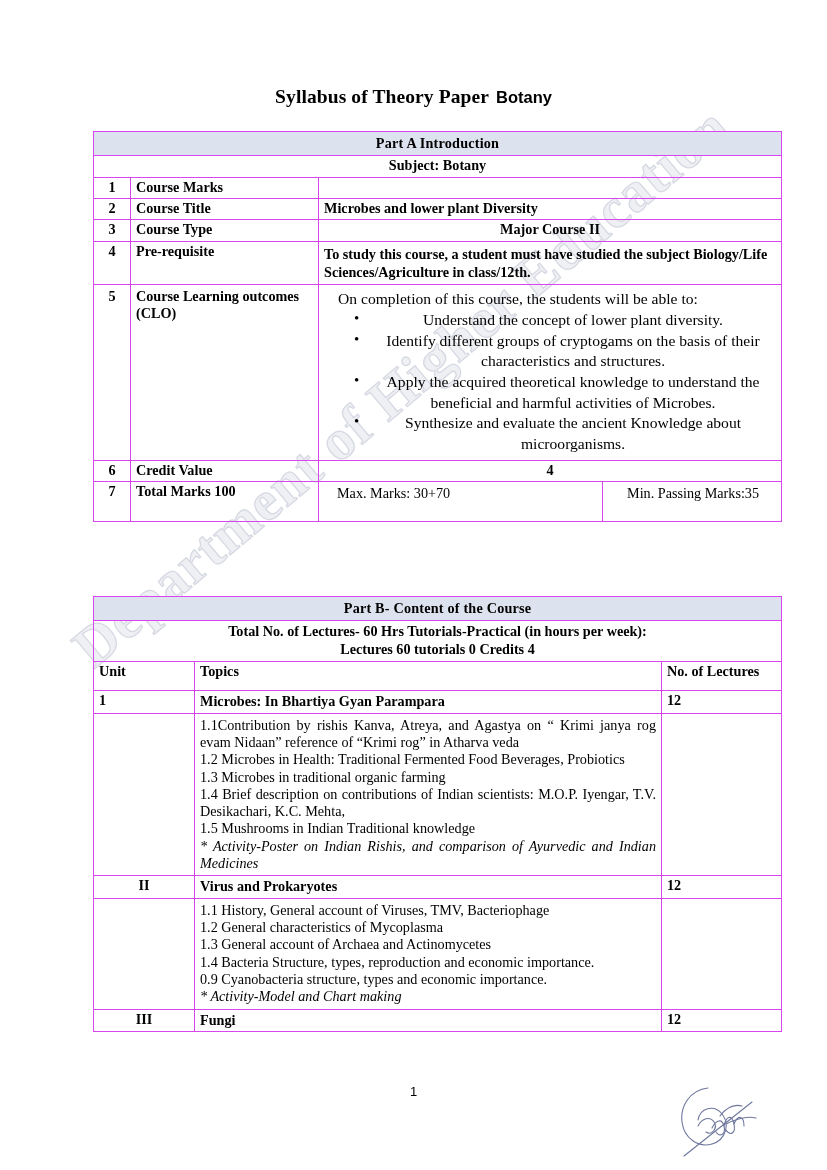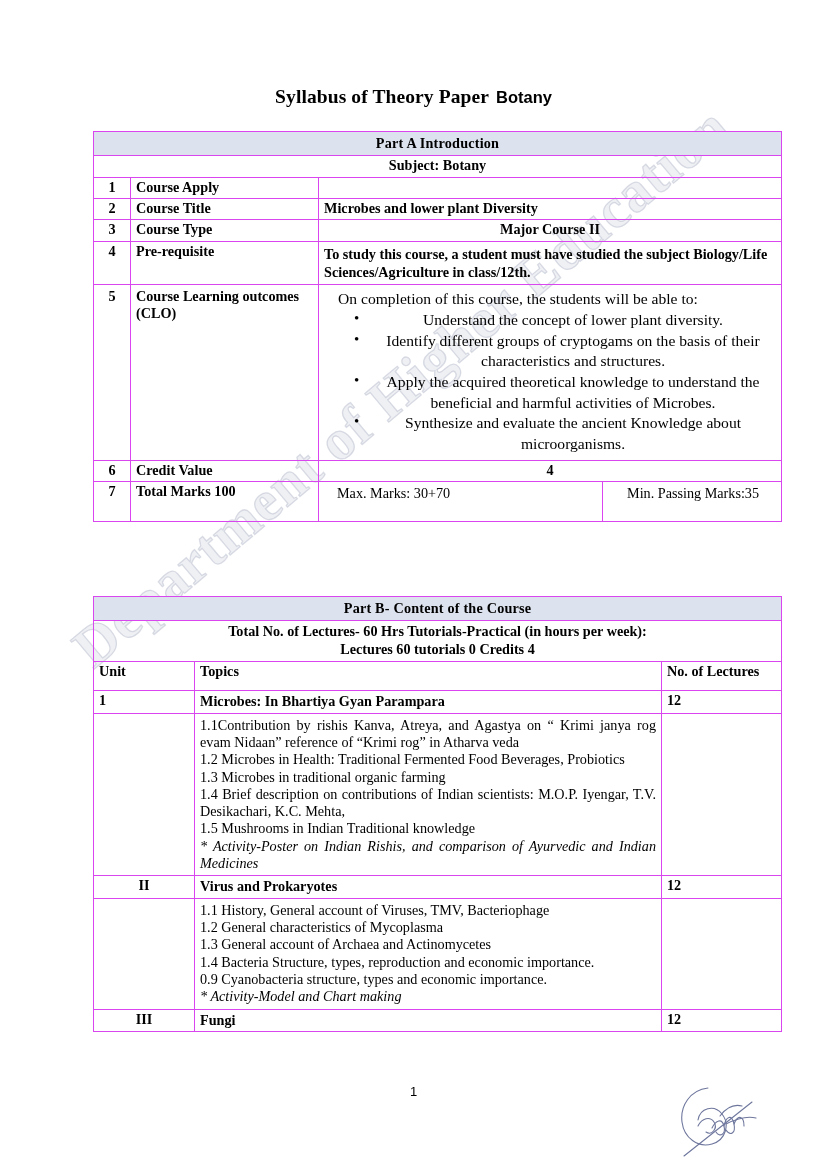--- a/index.html
+++ b/index.html
@@ -208,21 +208,21 @@
   <tbody>
     <tr>
       <td class="hdr-band" colspan="5">Part A Introduction</td>
     </tr>
     <tr>
       <td class="b ctr" colspan="5">Subject:  Botany</td>
     </tr>
 
     <tr>
       <td class="num">1</td>
-      <td class="b">Course Apply</td>
+      <td class="b">Course Marks</td>
       <td class="b" colspan="3"></td>
     </tr>
     <tr>
       <td class="num">2</td>
       <td class="b">Course Title</td>
       <td class="b" colspan="3">Microbes and lower plant Diversity</td>
     </tr>
     <tr>
       <td class="num">3</td>
       <td class="b">Course Type</td>

